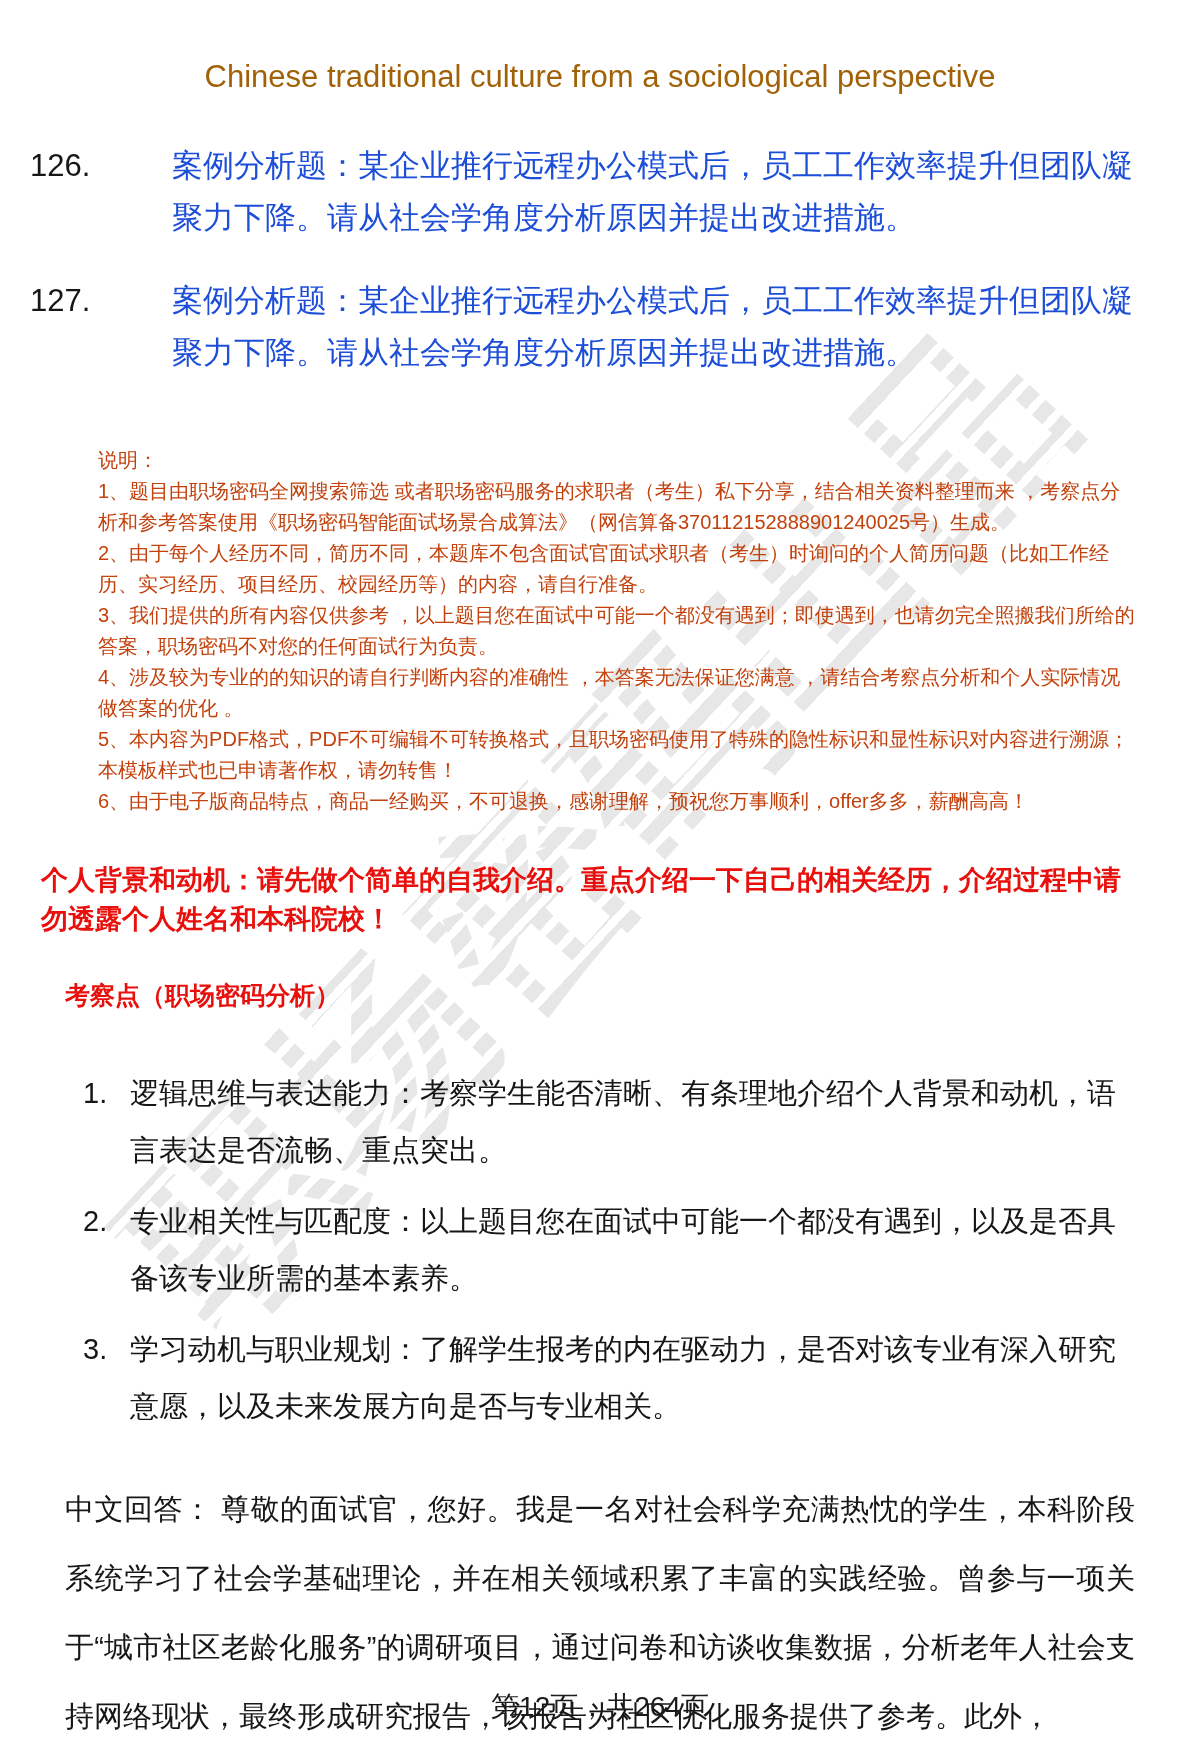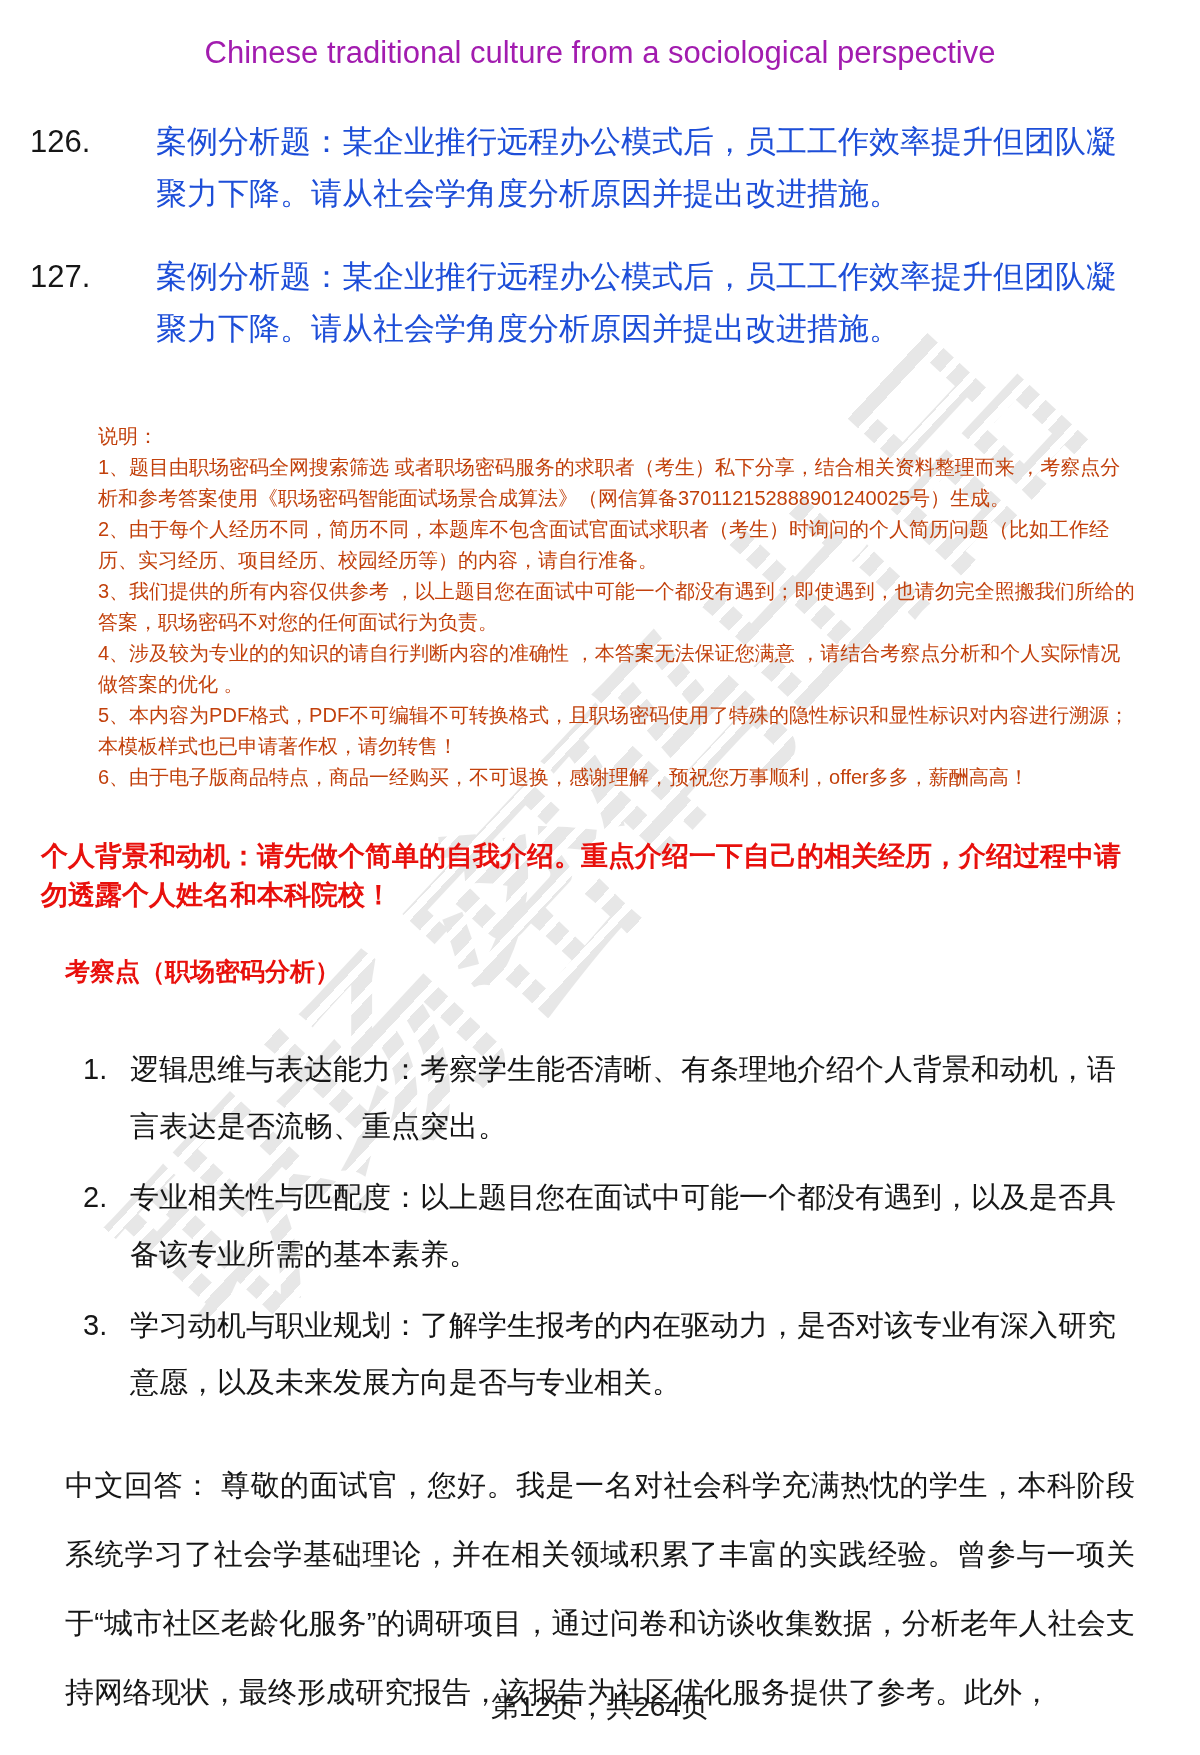--- a/index.html
+++ b/index.html
@@ -33,31 +33,31 @@
       background: repeating-linear-gradient(0deg, #e7e7e7 0 14px, #ffffff 14px 22px);
       -webkit-background-clip: text;
       background-clip: text;
       -webkit-text-fill-color: transparent;
       color: transparent;
     }
   }
   .content { position: relative; z-index: 1; }
 
   .doc-title {
-    padding-top: 34px;
+    padding-top: 58px;
     text-align: center;
     font-size: 31px;
     line-height: 38px;
     font-weight: 400;
-    color: #a21caf;
+    color: #a16207;
     font-stretch: condensed;
   }
 
   .questions { margin: 44px 65px 0 30px; }
-  .question { display: flex; margin-bottom: 31px; }
+  .question { display: flex; margin-bottom: 31px; gap: 16px; }
   .q-num {
     flex: none; width: 85px;
     font-size: 31px; line-height: 52px;
     color: #161616;
   }
   .q-text {
     flex: 1;
     font-size: 31px; line-height: 52px;
     color: #1d4ed8;
     margin-left: 41px;

